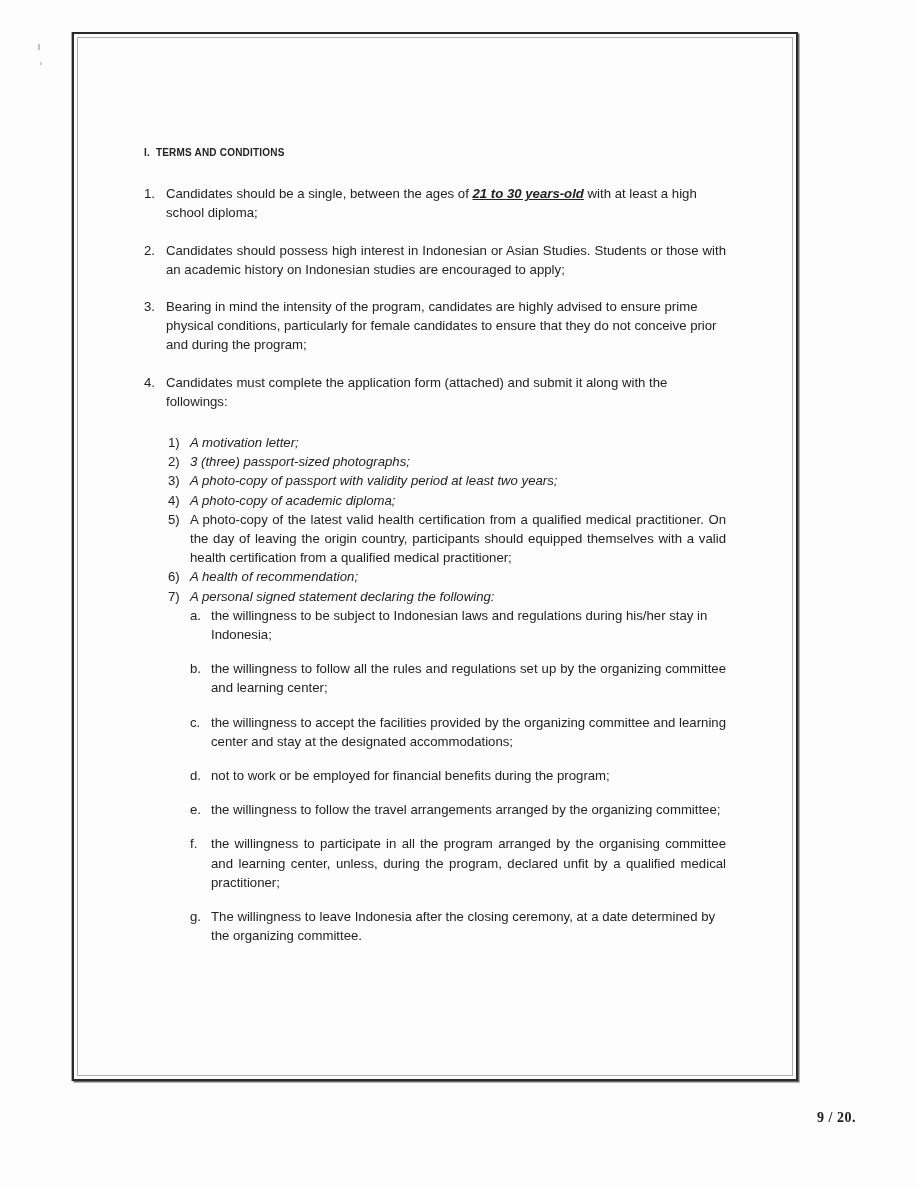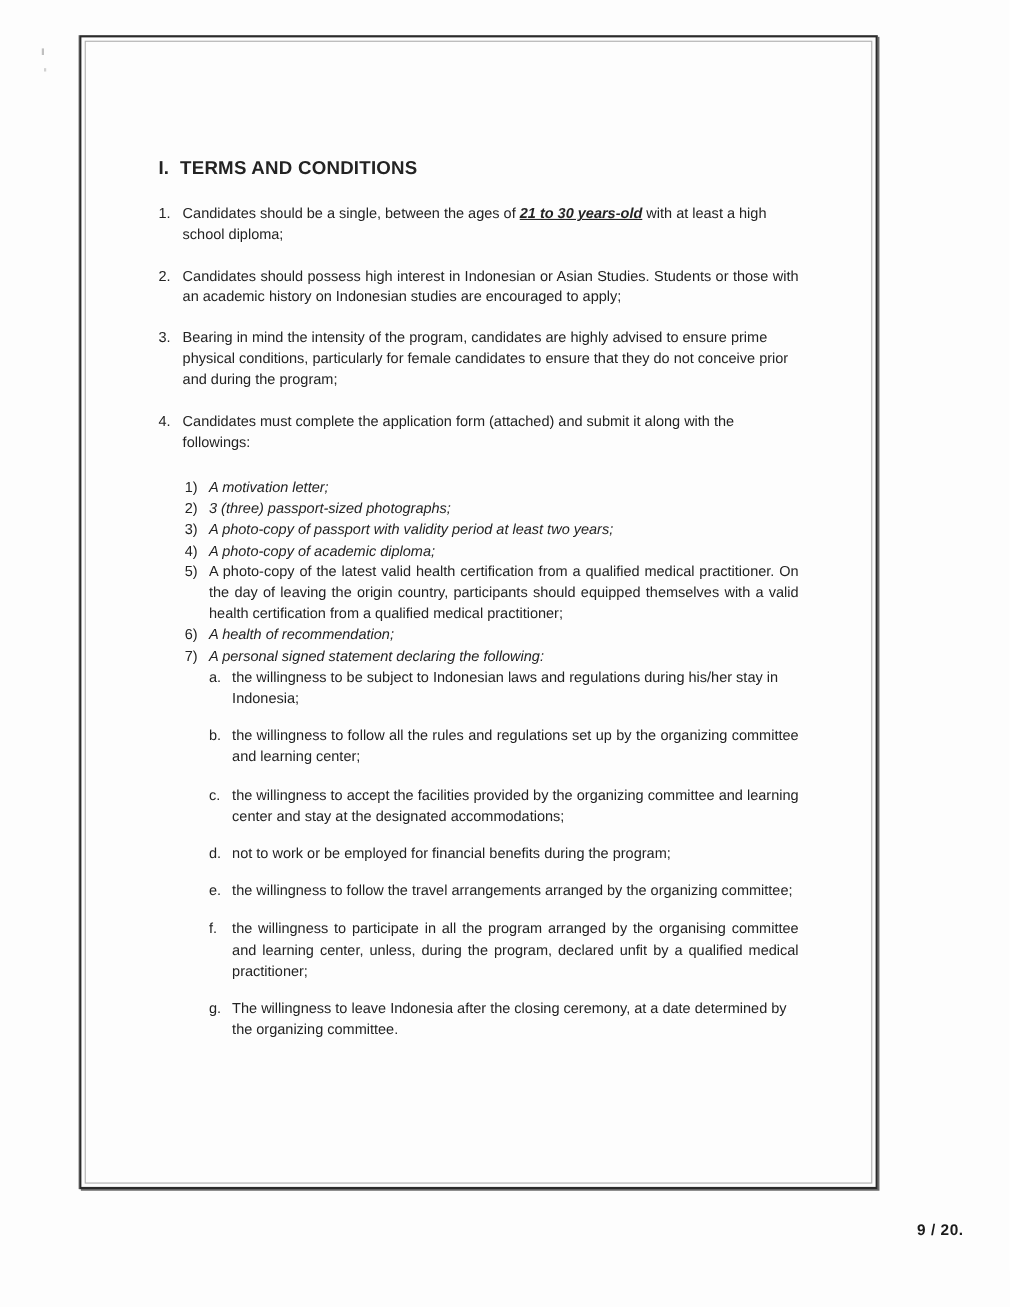--- a/index.html
+++ b/index.html
@@ -56,21 +56,21 @@
     left: 144px;
     top: 143px;
     width: 582px;
     font-size: 13.2px;
     line-height: 19.2px;
     color: #232323;
   }
 
   .section-heading {
     font-weight: bold;
-    font-size: 17px;
+    font-size: 10px;
     letter-spacing: 0.2px;
     margin-bottom: 22px;
     white-space: pre;
   }
 
   
   .lvl1-item {
     display: flex;
     text-align: justify;
     margin-bottom: 18px;
@@ -128,23 +128,23 @@
   .emph {
     font-weight: bold;
     font-style: italic;
     text-decoration: underline;
     margin-top: 13px;
   }
 
   
   .page-number {
     position: absolute;
-    right: 42px;
+    right: 62px;
     top: 1110px;
-    font-family: Liberation Sans, sans-serif;
+    font-family: Liberation Serif, serif;
     font-weight: bold;
     font-size: 14px;
     color: #1b1b1b;
     letter-spacing: 0.5px;
   }
 </style>
 </head>
 <body>
 
 <div class="page-sheet">

